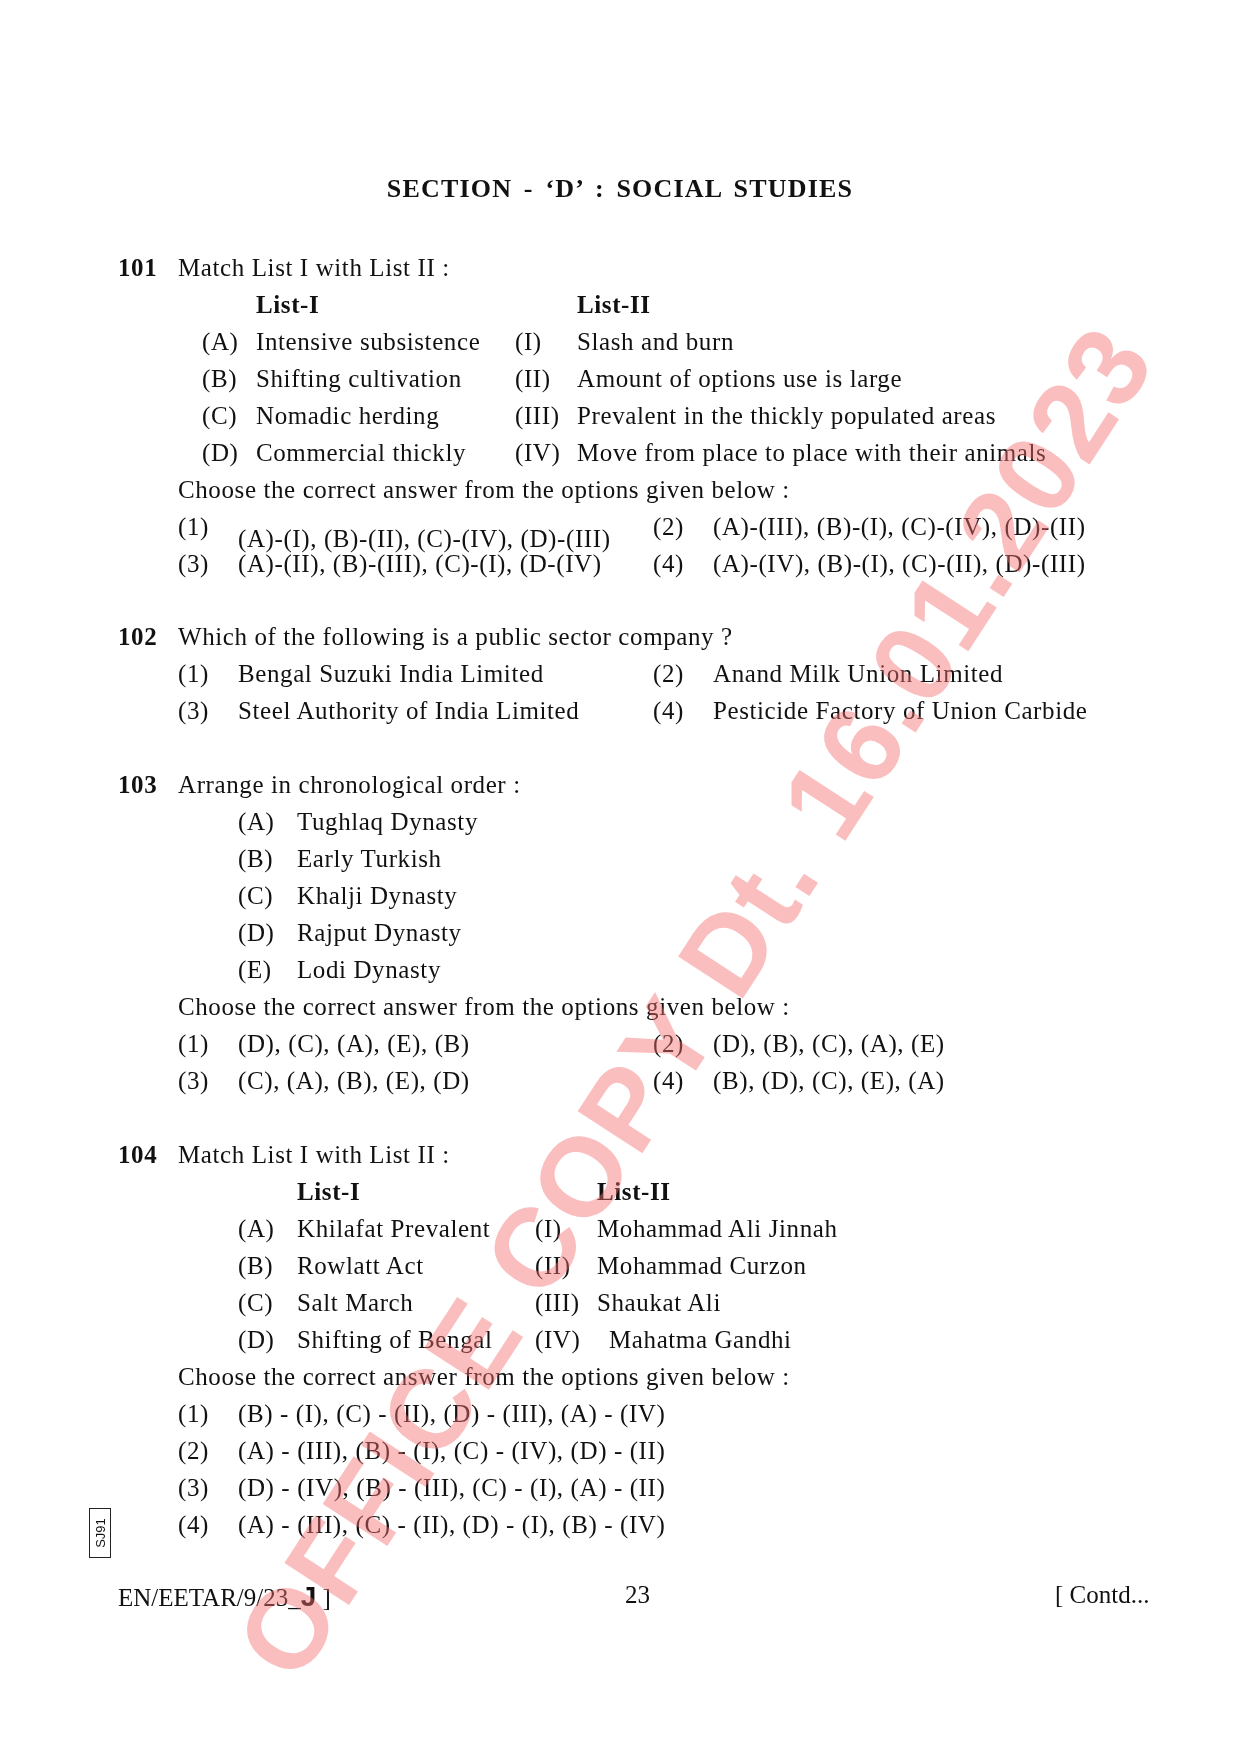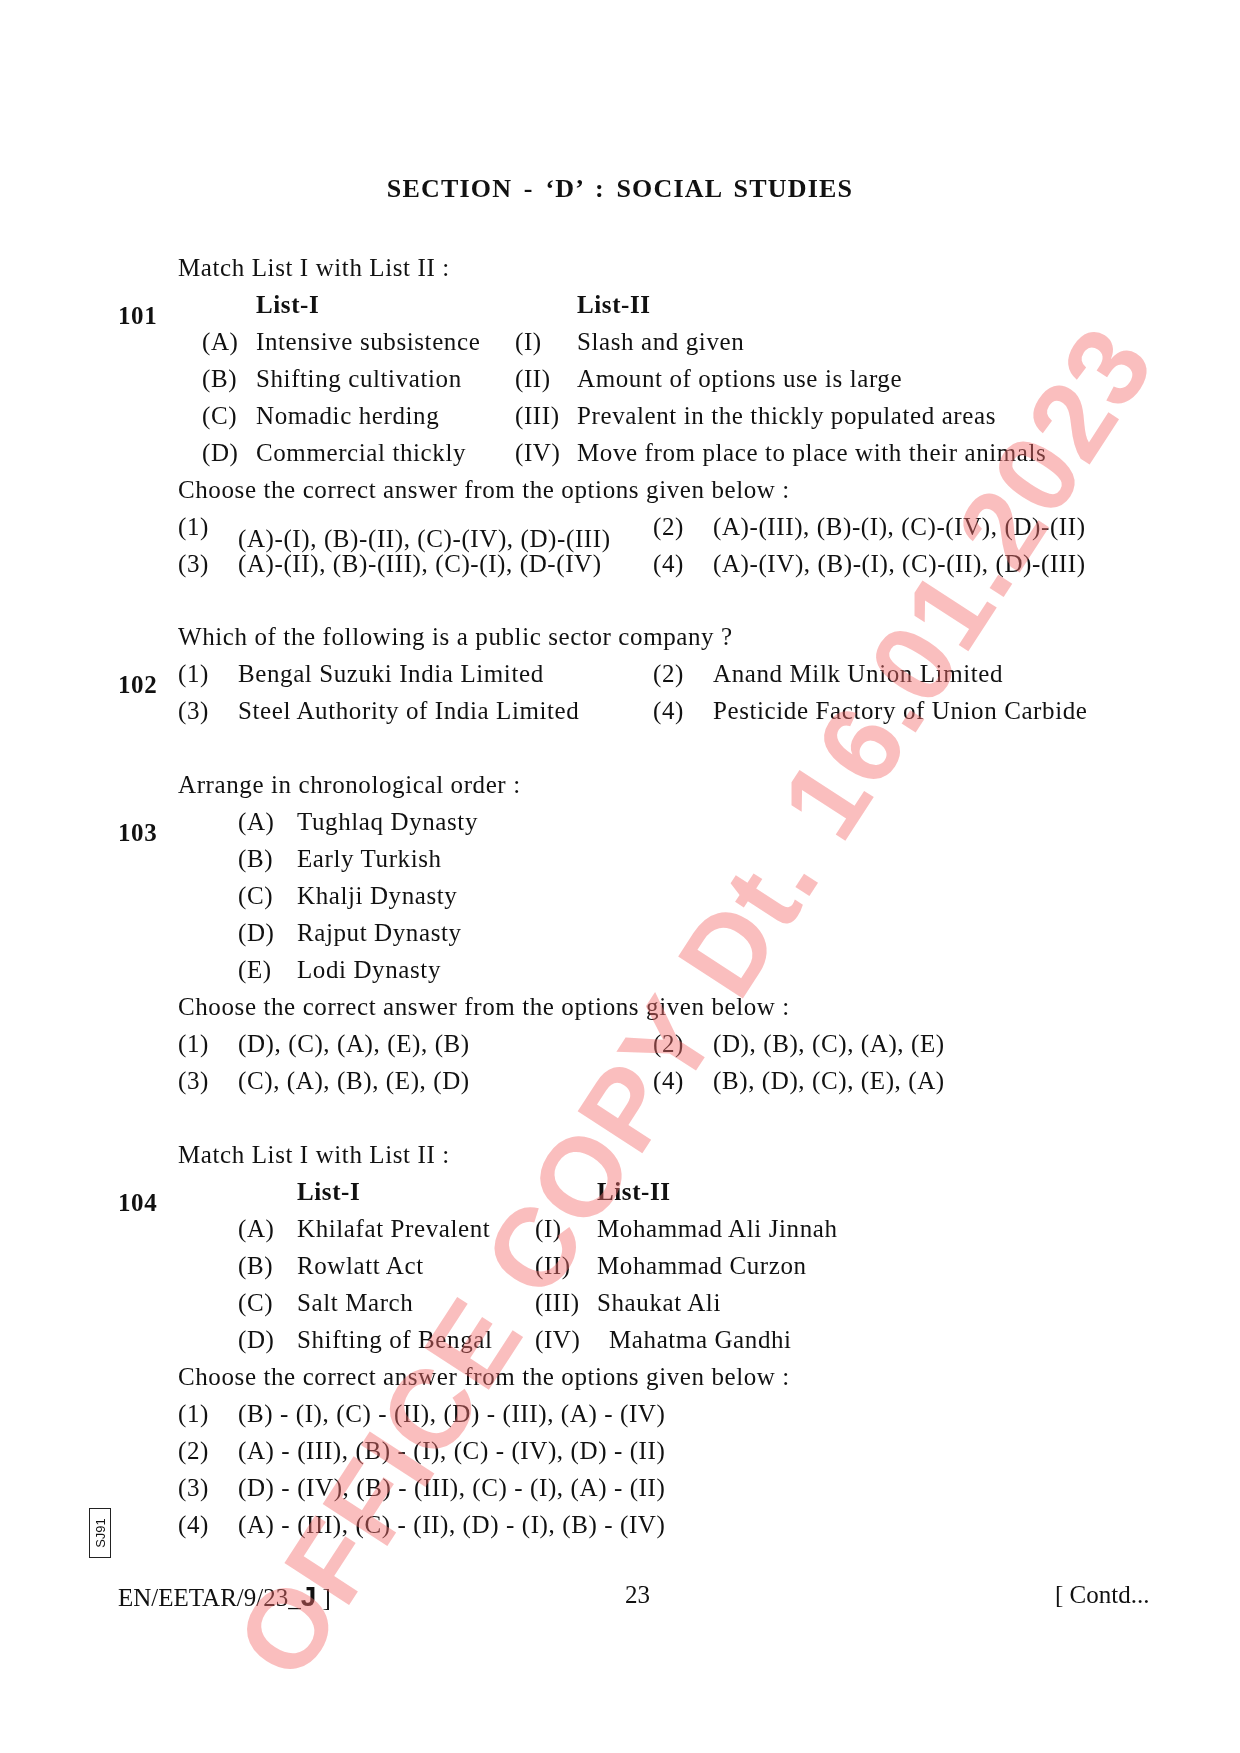--- a/index.html
+++ b/index.html
@@ -3,21 +3,21 @@
 <meta charset="utf-8">
 <style>
   html, body { margin: 0; padding: 0; background: #ffffff; }
   body { width: 1240px; height: 1753px; position: relative; overflow: hidden;
          font-family: "Liberation Serif", "DejaVu Serif", serif; color: #111; }
   .page { position: absolute; left: 0; top: 0; width: 1240px; height: 1753px; }
   .t { position: absolute; font-size: 25px; line-height: 30px; white-space: nowrap; letter-spacing: 0.6px; }
   .b { font-weight: bold; }
   .heading { position: absolute; top: 174px; left: 0; width: 1240px; text-align: center;
              font-size: 26px; font-weight: bold; letter-spacing: 1.2px; word-spacing: 4px; }
-  .qnum { font-weight: bold; margin-top: 48px; }
+  .qnum { font-weight: bold; }
   .watermark { position: absolute; left: 0; top: 0; width: 1240px; height: 1753px; pointer-events: none; }
   .wm-text { position: absolute; left: 140px; top: 860px; transform-origin: 0 0;
              transform: rotate(-57deg); font-family: "Liberation Sans", "DejaVu Sans", sans-serif;
              font-weight: bold; font-size: 112px; color: rgba(244, 110, 110, 0.45); white-space: nowrap;
              letter-spacing: 2px; }
   .side-code { position: absolute; left: 89px; top: 1508px; width: 20px; height: 48px;
                border: 1.5px solid #222; font-family: "Liberation Sans", sans-serif; font-size: 13px; }
   .side-code span { position: absolute; left: 50%; top: 50%; transform: translate(-50%, -50%) rotate(-90deg); white-space: nowrap; }
   .footer-left { position: absolute; left: 118px; top: 1581px; font-size: 25px; }
   .footer-left .j { font-family: "Liberation Sans", sans-serif; font-weight: bold; font-size: 28px; }
@@ -33,21 +33,21 @@
 
   <div>
     <span class="t qnum" style="left:118px;top:253px">101</span>
     <span class="t" style="left:178px;top:253px">Match List I with List II :</span>
     <span class="t b" style="left:256px;top:290px">List-I</span>
     <span class="t b" style="left:577px;top:290px">List-II</span>
 
     <span class="t" style="left:202px;top:327px">(A)</span>
     <span class="t" style="left:256px;top:327px">Intensive subsistence</span>
     <span class="t" style="left:515px;top:327px">(I)</span>
-    <span class="t" style="left:577px;top:327px">Slash and given</span>
+    <span class="t" style="left:577px;top:327px">Slash and burn</span>
 
     <span class="t" style="left:202px;top:364px">(B)</span>
     <span class="t" style="left:256px;top:364px">Shifting cultivation</span>
     <span class="t" style="left:515px;top:364px">(II)</span>
     <span class="t" style="left:577px;top:364px">Amount of options use is large</span>
 
     <span class="t" style="left:202px;top:401px">(C)</span>
     <span class="t" style="left:256px;top:401px">Nomadic herding</span>
     <span class="t" style="left:515px;top:401px">(III)</span>
     <span class="t" style="left:577px;top:401px">Prevalent in the thickly populated areas</span>

